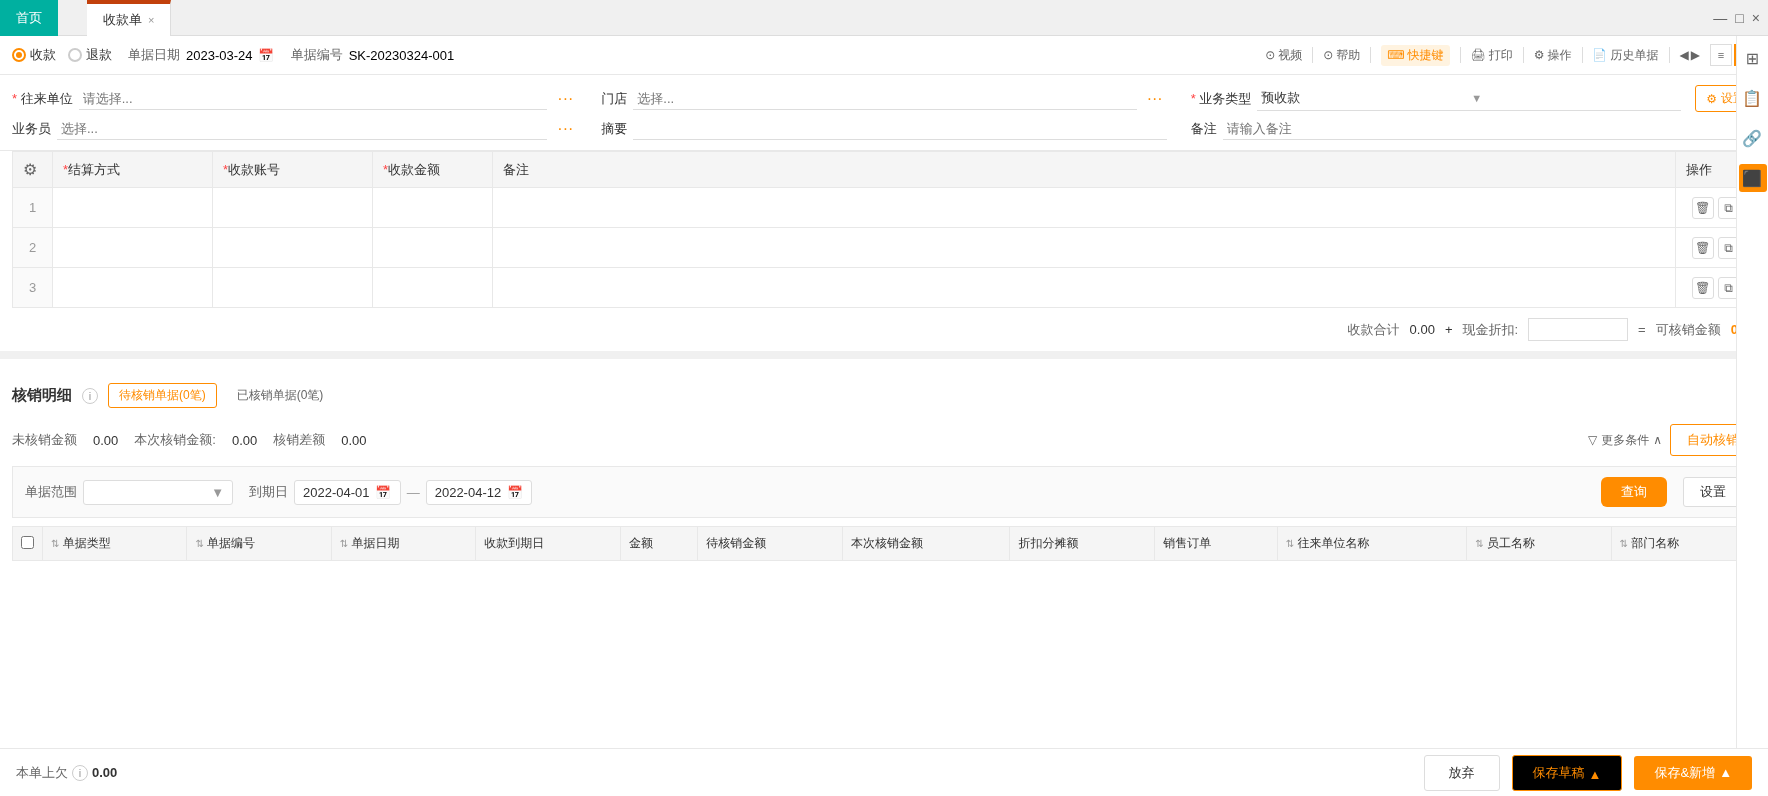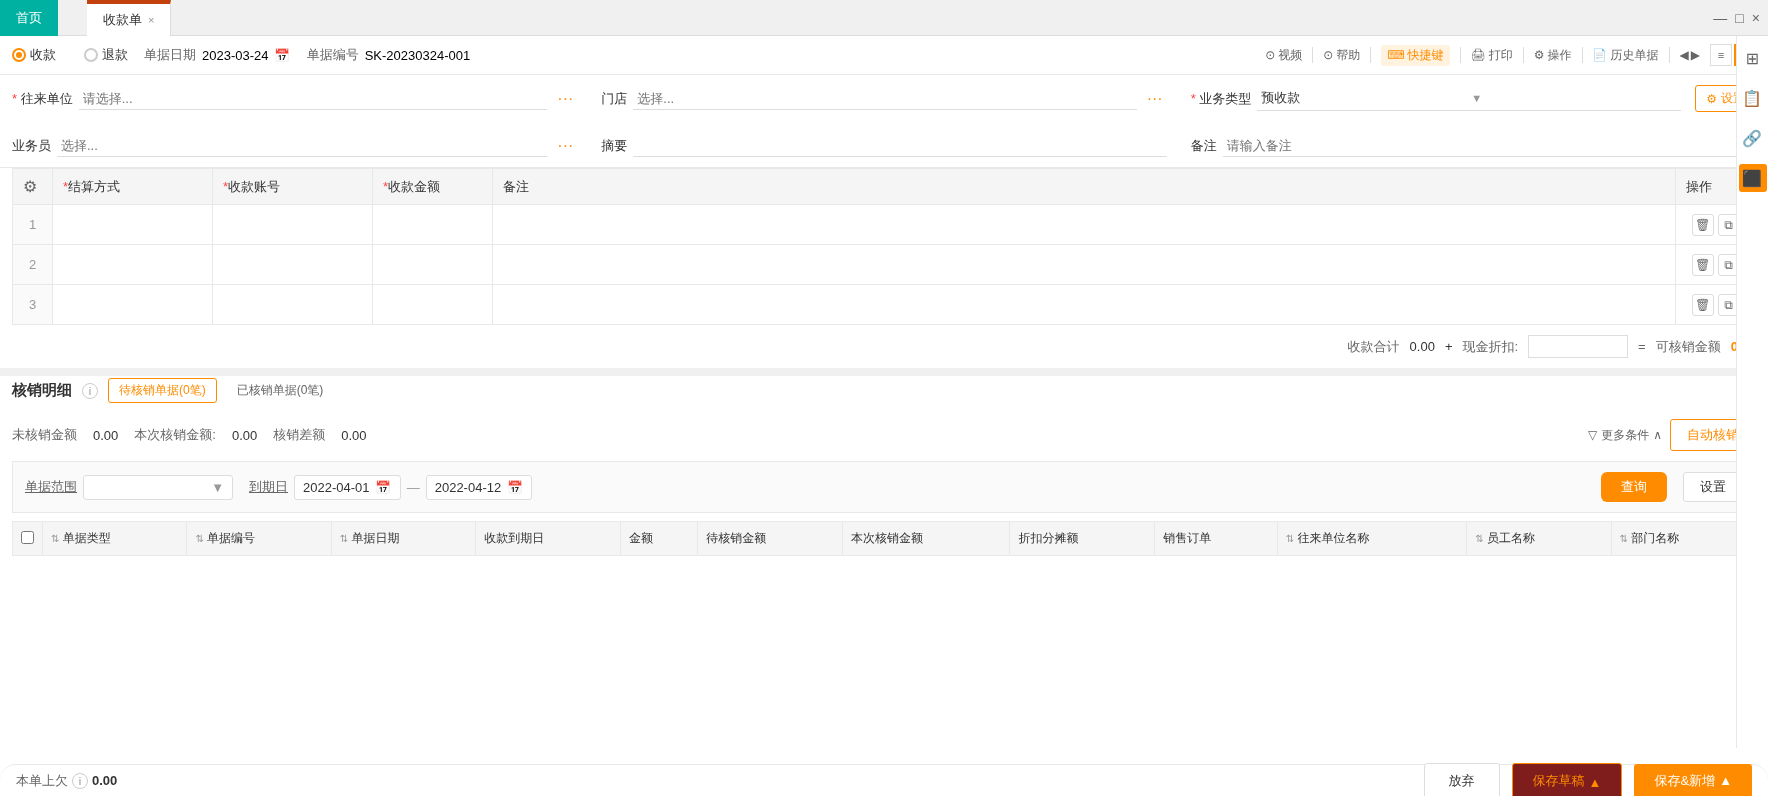--- a/index.html
+++ b/index.html
@@ -67,21 +67,21 @@
       display: flex;
       align-items: center;
       padding: 8px 12px;
       border-bottom: 1px solid #e8e8e8;
       background: #fff;
       gap: 16px;
     }
     .radio-group {
       display: flex;
       align-items: flex-end;
-      gap: 28px;
+      gap: 12px;
     }
     .radio-item {
       display: flex;
       align-items: center;
       gap: 4px;
       cursor: pointer;
     }
     .radio-dot {
       width: 14px;
       height: 14px;
@@ -174,21 +174,21 @@
 
     
     .form-section {
       padding: 10px 12px;
       background: #fff;
       border-bottom: 1px solid #e8e8e8;
     }
     .form-row {
       display: flex;
       align-items: center;
-      margin-bottom: 23px;
+      margin-bottom: 6px;
       gap: 0;
     }
     .form-field {
       display: flex;
       align-items: center;
       flex: 1;
       gap: 6px;
     }
     .form-field label {
       white-space: nowrap;
@@ -325,21 +325,21 @@
       padding: 3px 8px;
       width: 100px;
       font-size: 13px;
       outline: none;
     }
     .equals { color: #666; }
 
     
     .recon-section {
       background: #fff;
-      padding: 2px 12px;
+      padding: 24px 12px;
     }
     .recon-header {
       display: flex;
       align-items: center;
       gap: 10px;
       margin-bottom: 10px;
     }
     .recon-title {
       font-size: 15px;
       font-weight: bold;
@@ -421,21 +421,21 @@
       padding: 10px 12px;
       background: #fafafa;
       margin-bottom: 8px;
     }
     .filter-field {
       display: flex;
       align-items: center;
       gap: 6px;
       font-size: 13px;
     }
-    .filter-field label { color: #666; white-space: nowrap; text-decoration: underline; }
+    .filter-field label { color: #666; white-space: nowrap; }
     .filter-select {
       display: flex;
       align-items: center;
       gap: 4px;
       border: 1px solid #ddd;
       padding: 4px 8px;
       border-radius: 3px;
       cursor: pointer;
       background: #fff;
       min-width: 150px;
@@ -497,29 +497,28 @@
       color: #999;
       vertical-align: middle;
     }
 
     
     .bottom-bar {
       position: fixed;
       bottom: 0;
       left: 0;
       right: 0;
-      height: 32px;
+      height: 48px;
       background: #fff;
       border-top: 1px solid #e8e8e8;
       display: flex;
       align-items: center;
       padding: 0 16px;
       gap: 12px;
       z-index: 100;
-      border-radius: 24px;
     }
     .bottom-bar .total-label {
       font-size: 13px;
       color: #666;
       display: flex;
       align-items: center;
       gap: 4px;
     }
     .bottom-bar .total-label .info-icon { cursor: pointer; }
     .bottom-bar .total-value { font-weight: bold; color: #333; }
@@ -528,21 +527,21 @@
       padding: 8px 24px;
       background: #fff;
       border: 1px solid #ddd;
       color: #333;
       border-radius: 3px;
       cursor: pointer;
       font-size: 13px;
     }
     .btn-save-draft {
       padding: 8px 20px;
-      background: #7f1d1d;
+      background: #000000;
       border: 1px solid #ff8c00;
       color: #ff8c00;
       border-radius: 3px;
       cursor: pointer;
       font-size: 13px;
       display: flex;
       align-items: flex-end;
       gap: 4px;
     }
     .btn-save-new {

